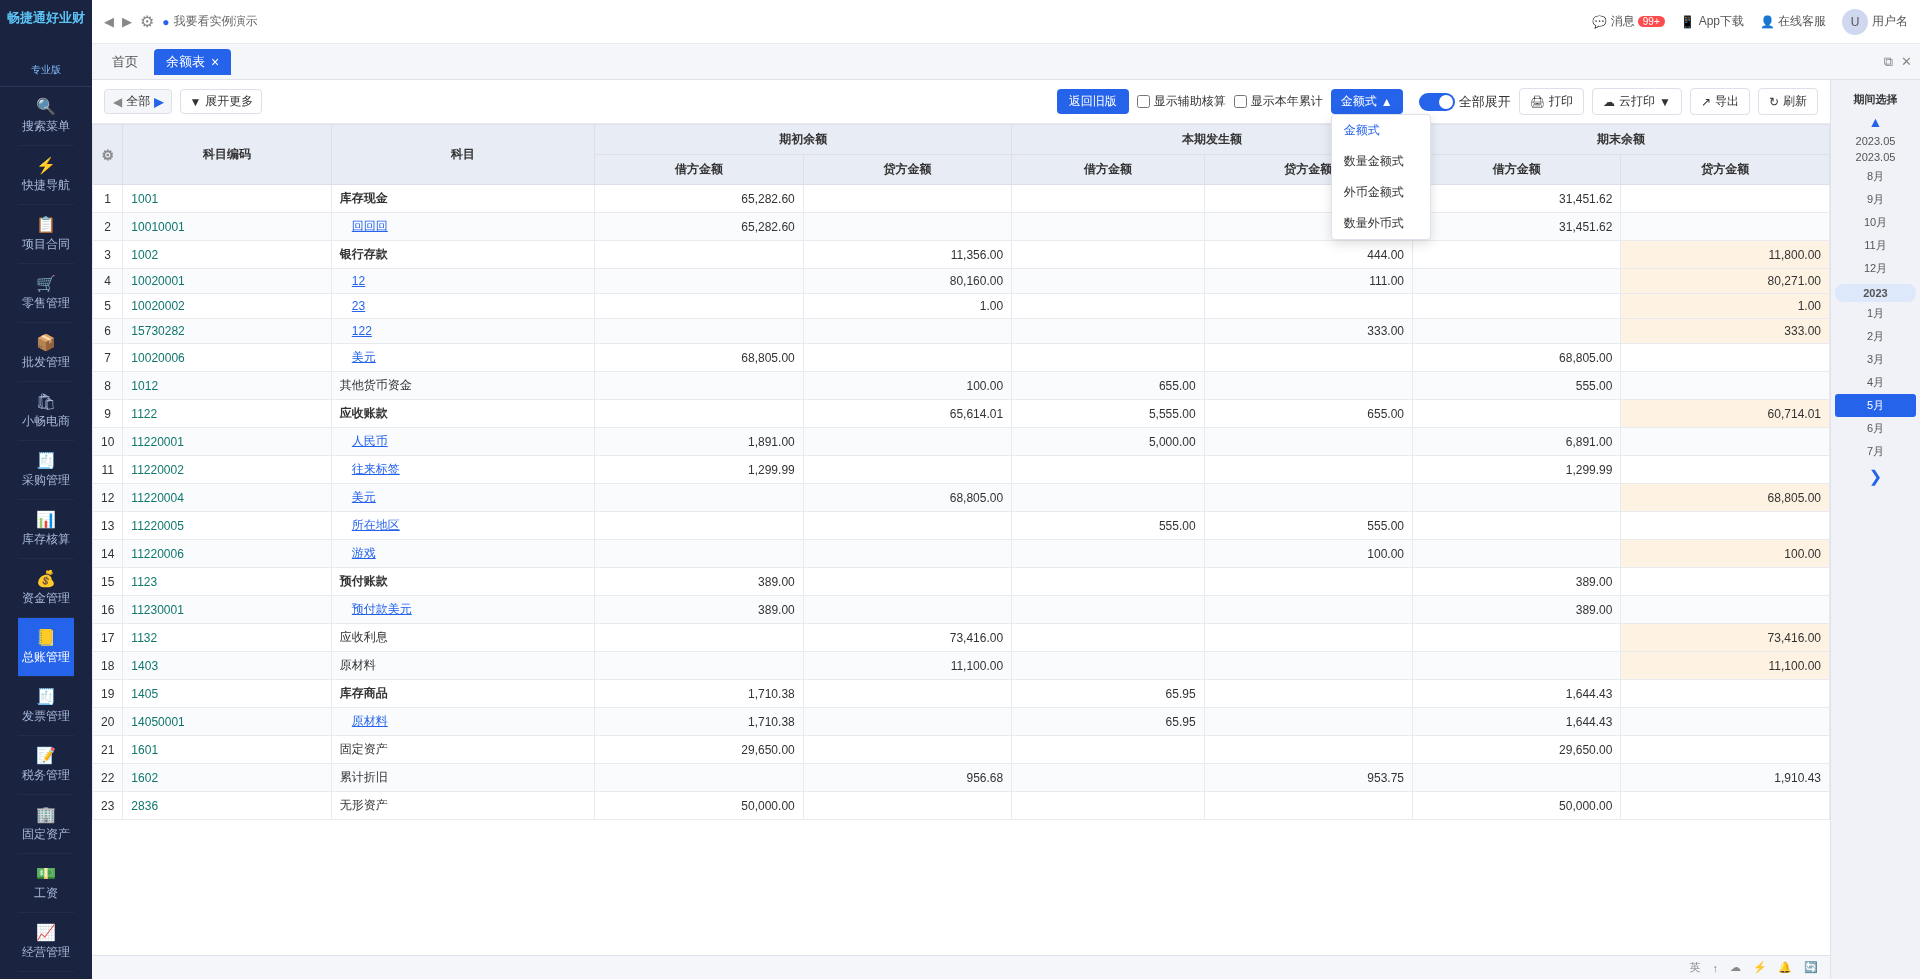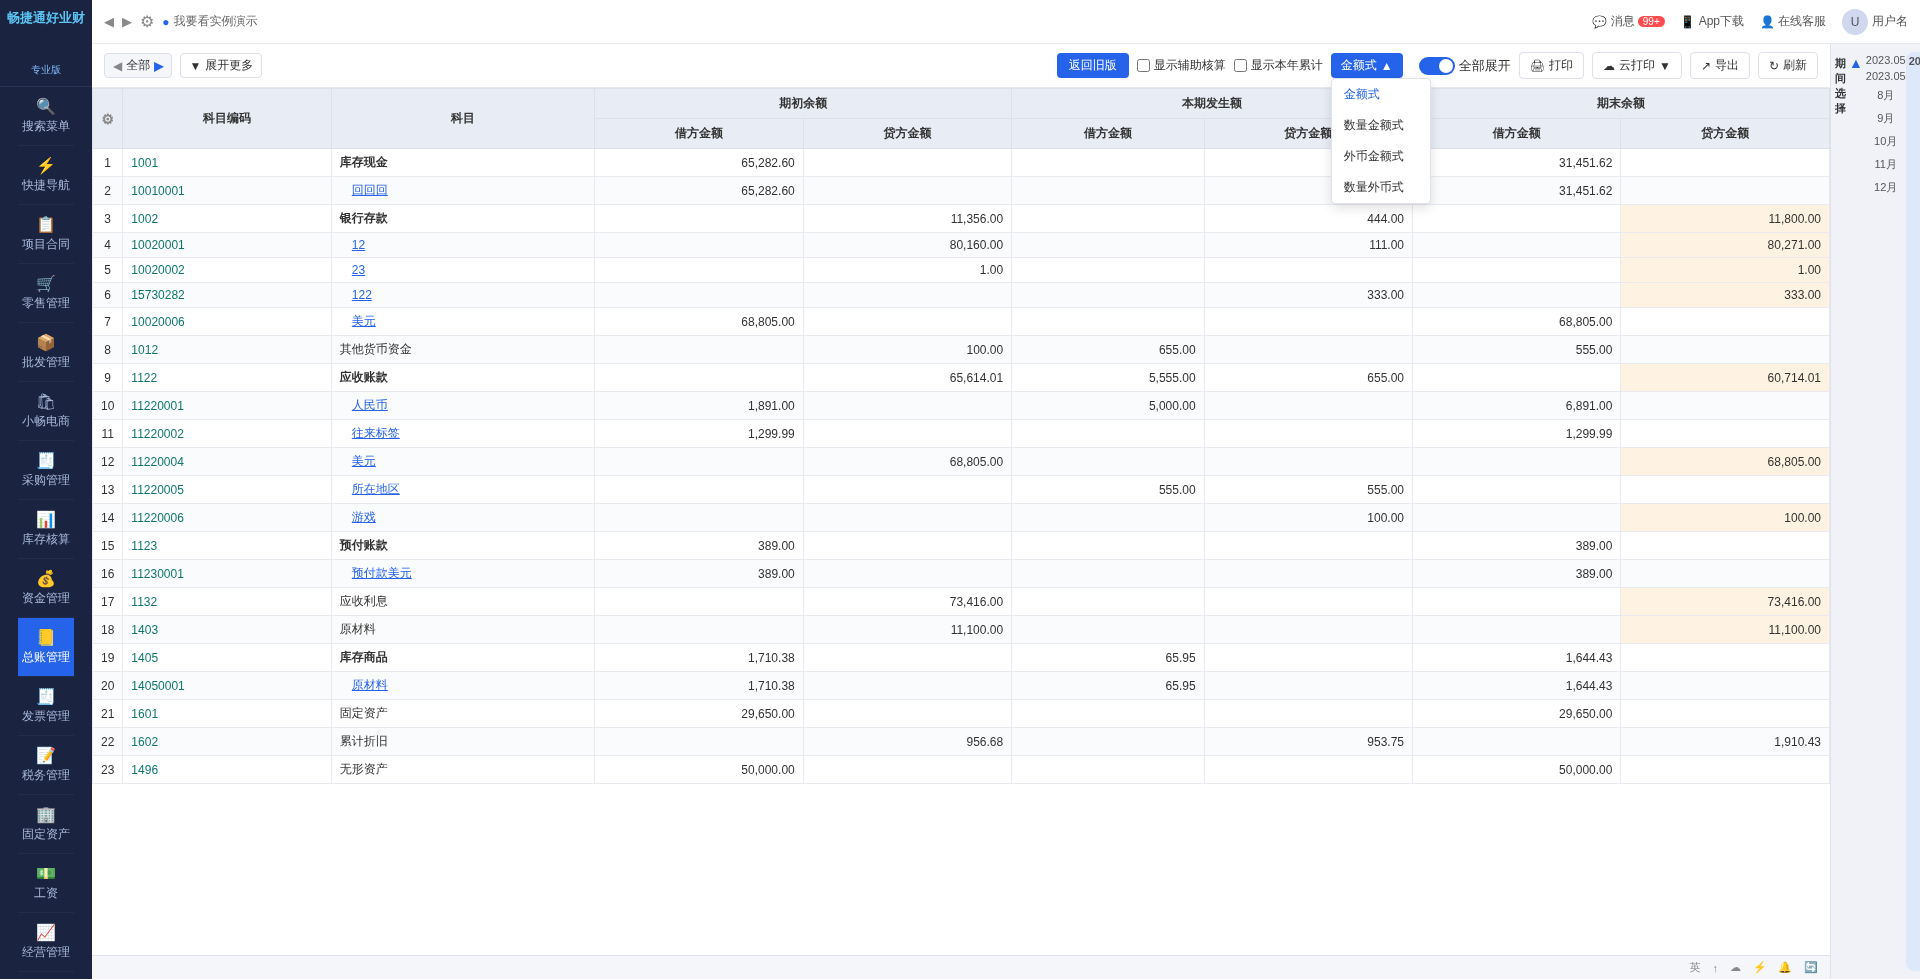--- a/index.html
+++ b/index.html
@@ -253,21 +253,21 @@
     .td-highlight { background: #fef3e2 !important; color: #333; text-align: right; }
     .td-code { color: #0f766e; }
     .td-name-link { color: #2563eb; text-decoration: underline; cursor: pointer; }
 
     
     .right-panel {
       width: 90px;
       background: #f0f2f8;
       border-left: 1px solid #e0e2eb;
       display: flex;
-      flex-direction: row;
+      flex-direction: column;
       padding: 8px 4px;
       overflow-y: auto;
       font-size: 11px;
     }
     .period-header { font-size: 11px; color: #333; font-weight: bold; text-align: center; padding: 4px 0; }
     .period-year { font-size: 11px; color: #555; text-align: center; padding: 2px 0; }
     .period-month {
       text-align: center;
       padding: 4px 6px;
       cursor: pointer;
@@ -408,20 +408,31 @@
         <span>👤</span>
         <span>在线客服</span>
       </div>
       <div style="display:flex;align-items:center;gap:4px;cursor:pointer;">
         <div style="width:26px;height:26px;background:#d0d8f0;border-radius:50%;display:flex;align-items:center;justify-content:center;font-size:12px;">U</div>
         <span>用户名</span>
       </div>
     </div>
   </div>
 
+  <div class="tab-bar">
+    <div class="tab-home">首页</div>
+    <div class="tab-active">
+      <span>余额表</span>
+      <span class="tab-close">×</span>
+    </div>
+    <div class="tab-bar-right">
+      <span style="cursor:pointer;color:#888;">⧉</span>
+      <span style="cursor:pointer;color:#888;">✕</span>
+    </div>
+  </div>
 
   <div class="content-area">
     <div class="main-content">
 
       <div class="toolbar">
         <div class="toolbar-left">
           <div class="breadcrumb-nav">
             <span style="color:#888;">◀</span>
             <span>全部</span>
             <span style="color:#2563eb;font-weight:bold;">▶</span>
@@ -783,21 +794,21 @@
     </td>
     <td class="td-number "></td>
     <td class="td-number">956.68</td>
     <td class="td-number"></td>
     <td class="td-number">953.75</td>
     <td class="td-number "></td>
     <td class="td-number ">1,910.43</td>
   </tr>
               <tr>
     <td class="td-center">23</td>
-    <td class="td-code">1496</td>
+    <td class="td-code">2836</td>
     <td style="">
       <span>无形资产</span>
     </td>
     <td class="td-number ">50,000.00</td>
     <td class="td-number"></td>
     <td class="td-number"></td>
     <td class="td-number"></td>
     <td class="td-number ">50,000.00</td>
     <td class="td-number "></td>
   </tr>
@@ -820,21 +831,21 @@
       <div class="period-nav-btn">▲</div>
       <div class="period-section">
         <div class="period-year">2023.05</div>
         <div class="period-year">2023.05</div>
         <div class="period-month">8月</div>
         <div class="period-month">9月</div>
         <div class="period-month">10月</div>
         <div class="period-month">11月</div>
         <div class="period-month">12月</div>
       </div>
-      <div class="period-year" style="font-weight:bold;background:#dde8fa;padding:3px;border-radius:8px;text-align:left;">2023</div>
+      <div class="period-year" style="font-weight:bold;background:#dde8fa;padding:3px;border-radius:8px;text-align:center;">2023</div>
       <div class="period-month">1月</div>
       <div class="period-month">2月</div>
       <div class="period-month">3月</div>
       <div class="period-month">4月</div>
       <div class="period-month active">5月</div>
       <div class="period-month">6月</div>
       <div class="period-month">7月</div>
       <div class="period-collapse">❯</div>
     </div>
   </div>

